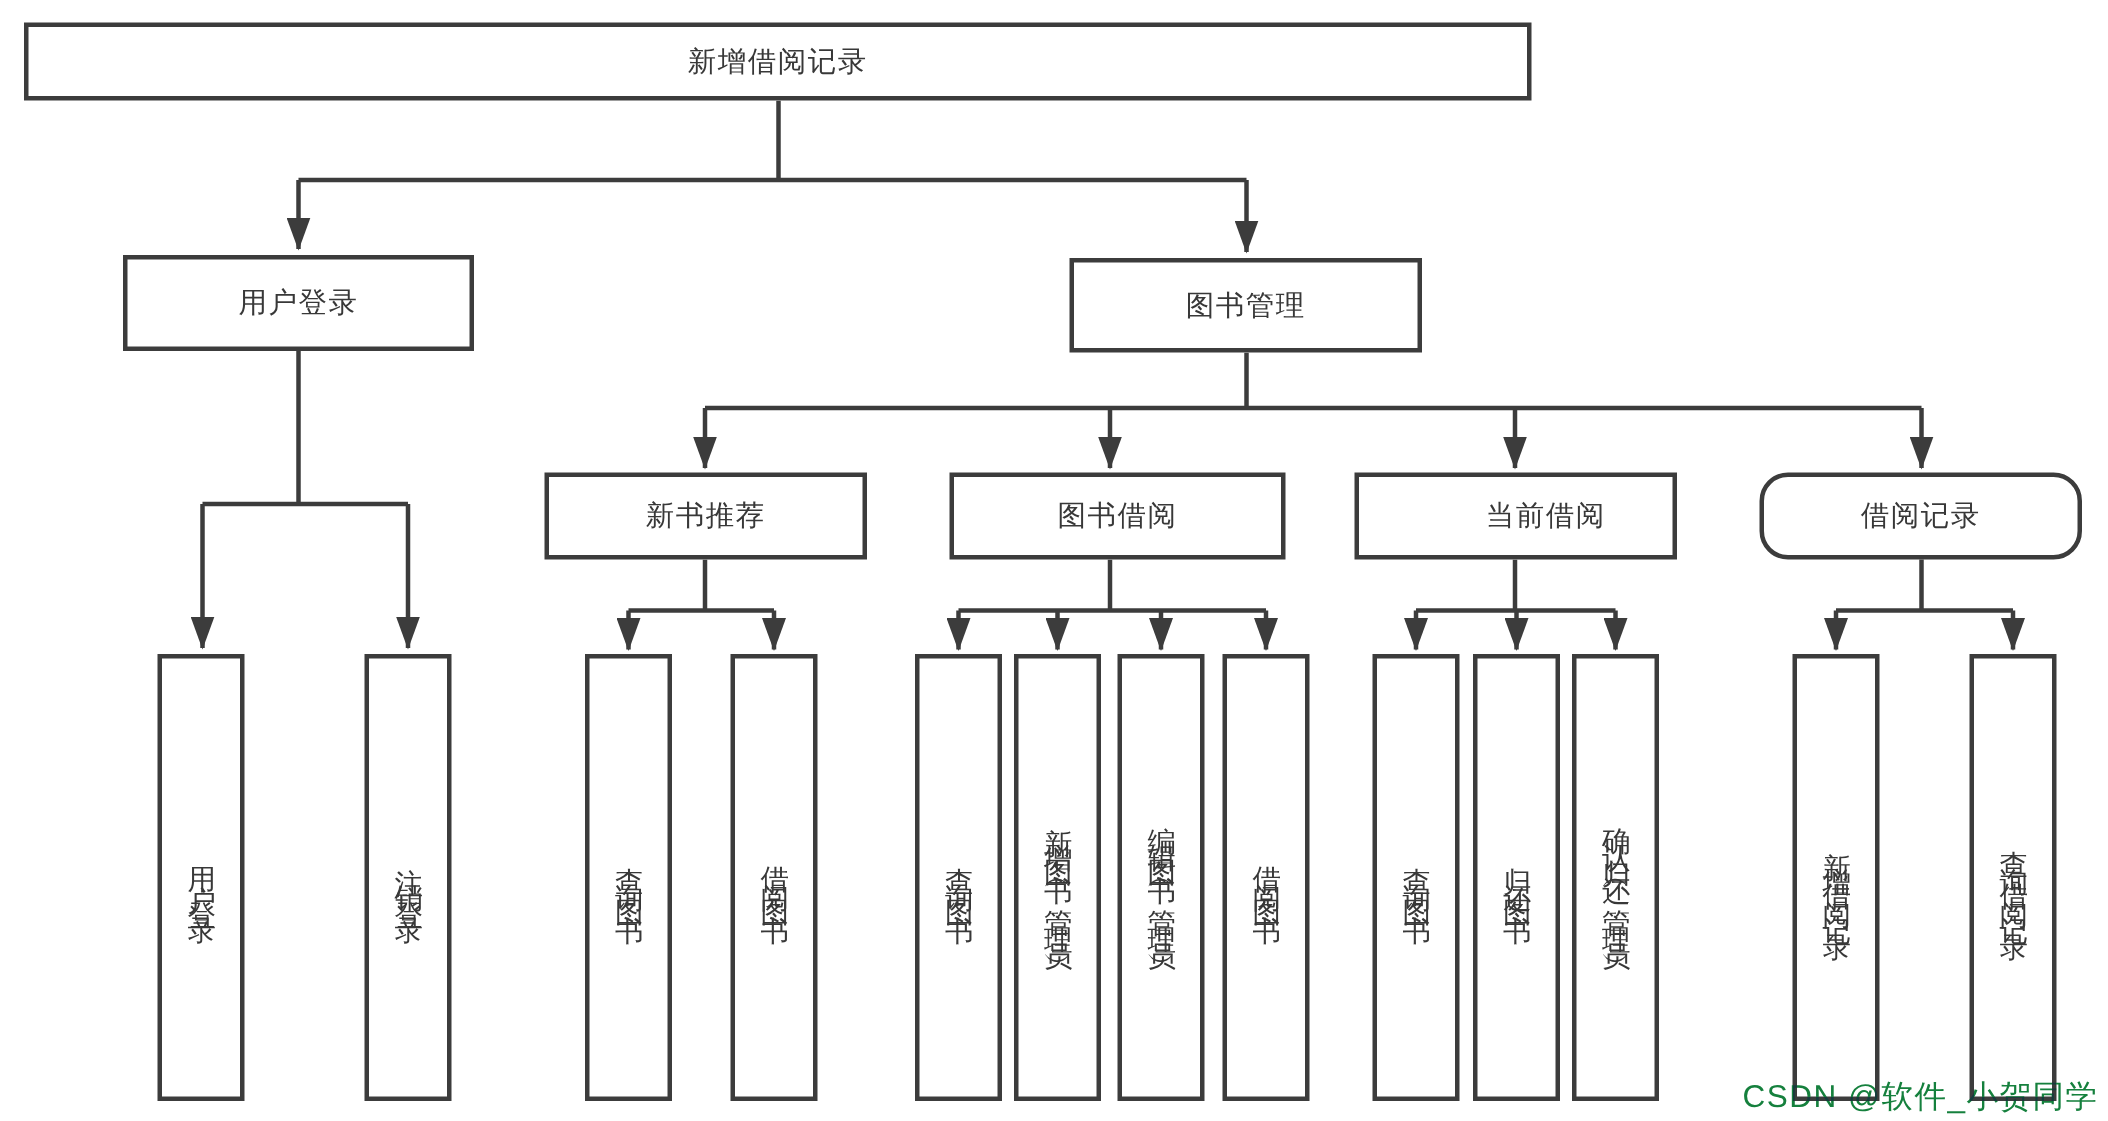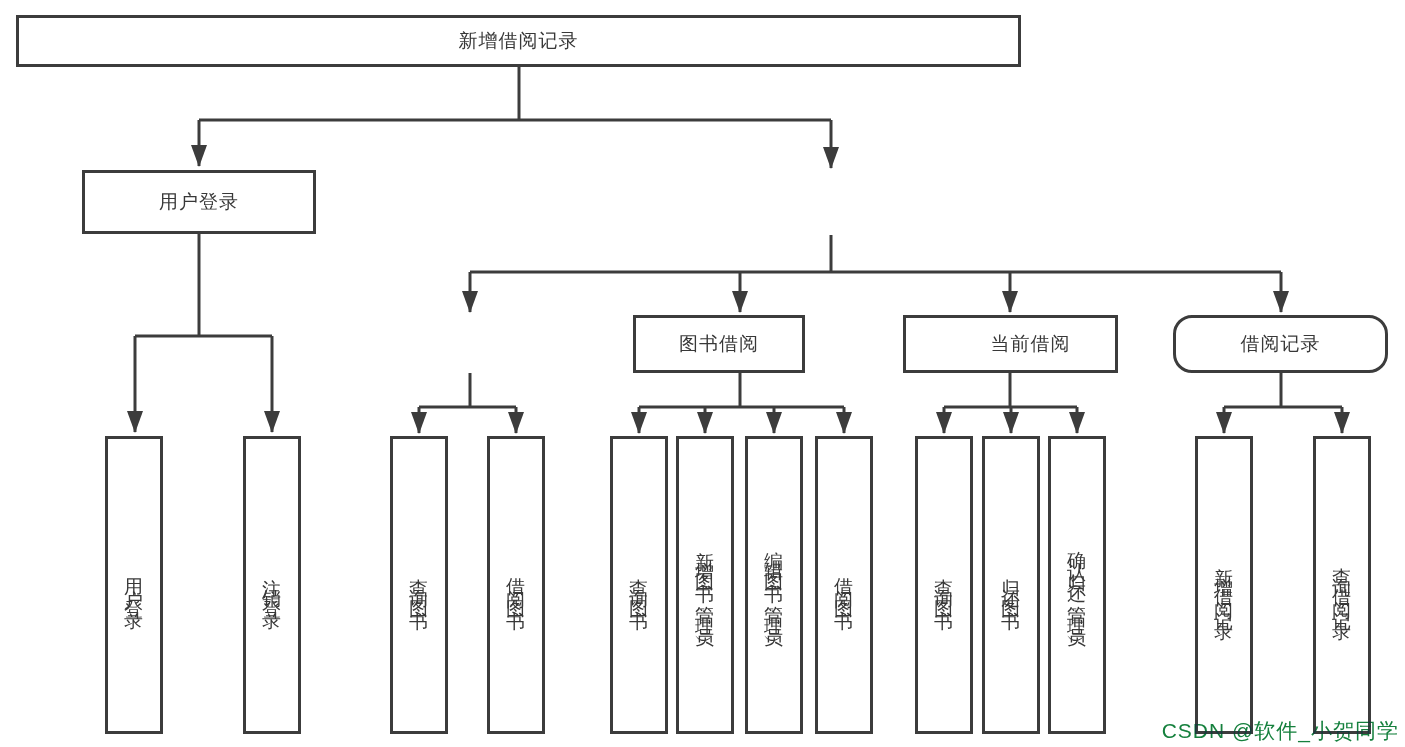--- a/index.html
+++ b/index.html
@@ -125,22 +125,24 @@
       <path class="ln" d="M1281,373 V407"></path>
       <path class="ln" d="M1224,407 H1342"></path>
       <path class="ln" d="M1224,407 V433" marker-end="url(#arrow)"></path>
       <path class="ln" d="M1342,407 V433" marker-end="url(#arrow)"></path>
     </g>
   </svg>
 
   <div class="node root" style="left:16px; top:15px; width:1005px; height:52px;">新增借阅记录</div>
 
   <div class="node" style="left:82px; top:170px; width:234px; height:64px;">用户登录</div>
+  <div class="node" style="left:713px; top:172px; width:235px; height:63px;">图书管理</div>
 
-  <div class="node" style="left:633px; top:315px; width:172px; height:58px;">图书借阅</div>
+  <div class="node" style="left:363px; top:315px; width:215px; height:58px;">新书推荐</div>
+  <div class="node" style="left:633px; top:315px; width:224px; height:58px;">图书借阅</div>
   <div class="node" style="left:903px; top:315px; width:215px; height:58px;padding-left:40px;">当前借阅</div>
   <div class="node" style="left:1173px; top:315px; width:215px; height:58px;border-radius:19px;">借阅记录</div>
 
   <div class="node leaf" style="left:105px; top:436px; width:58px; height:298px;">
     <span class="vtext">用户登录</span>
   </div>
   <div class="node leaf" style="left:243px; top:436px; width:58px; height:298px;">
     <span class="vtext">注销登录</span>
   </div>
   <div class="node leaf" style="left:390px; top:436px; width:58px; height:298px;">

